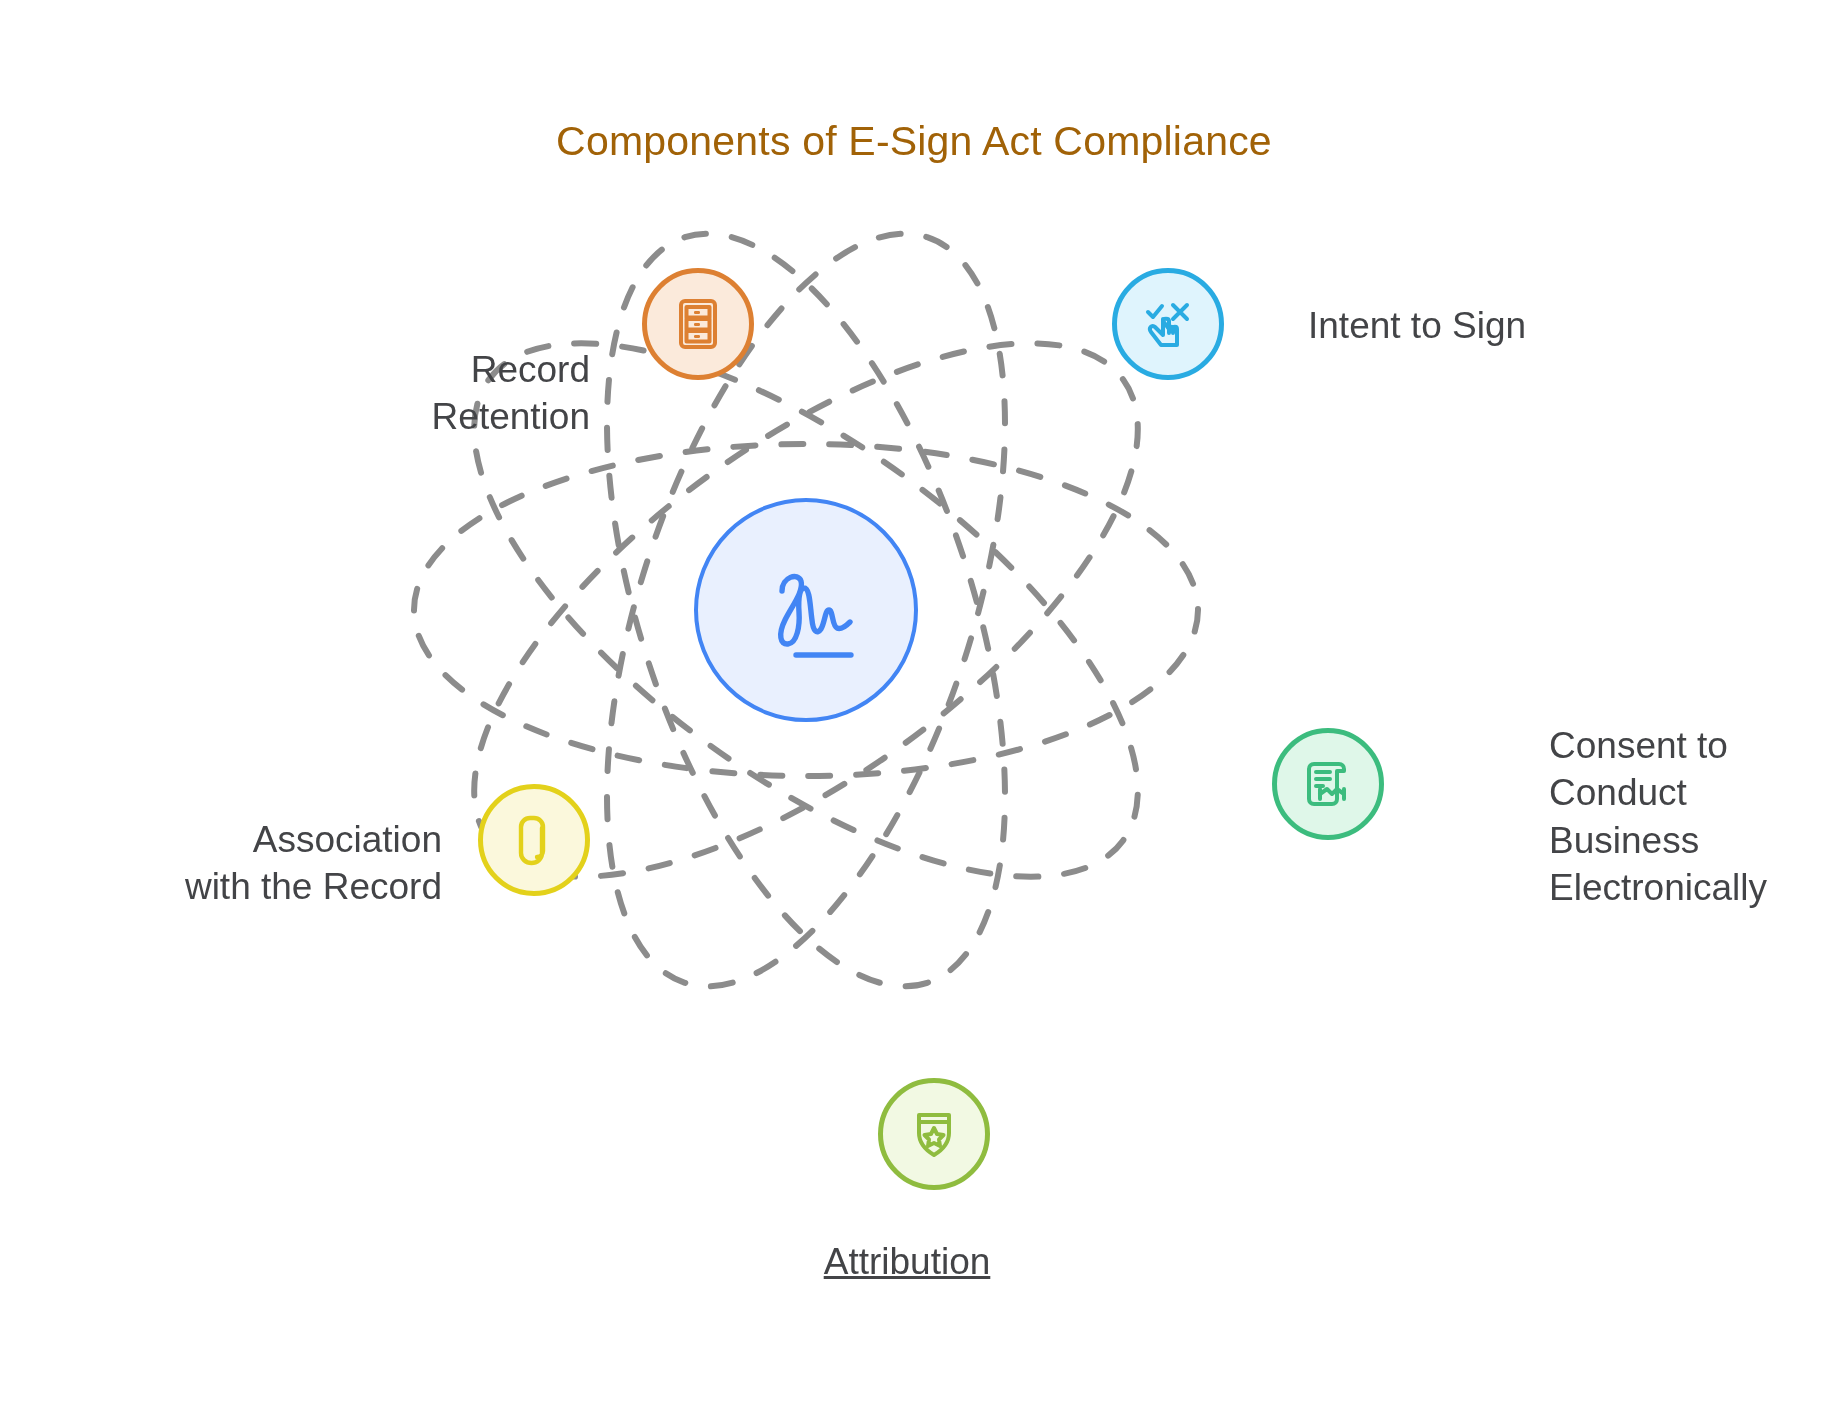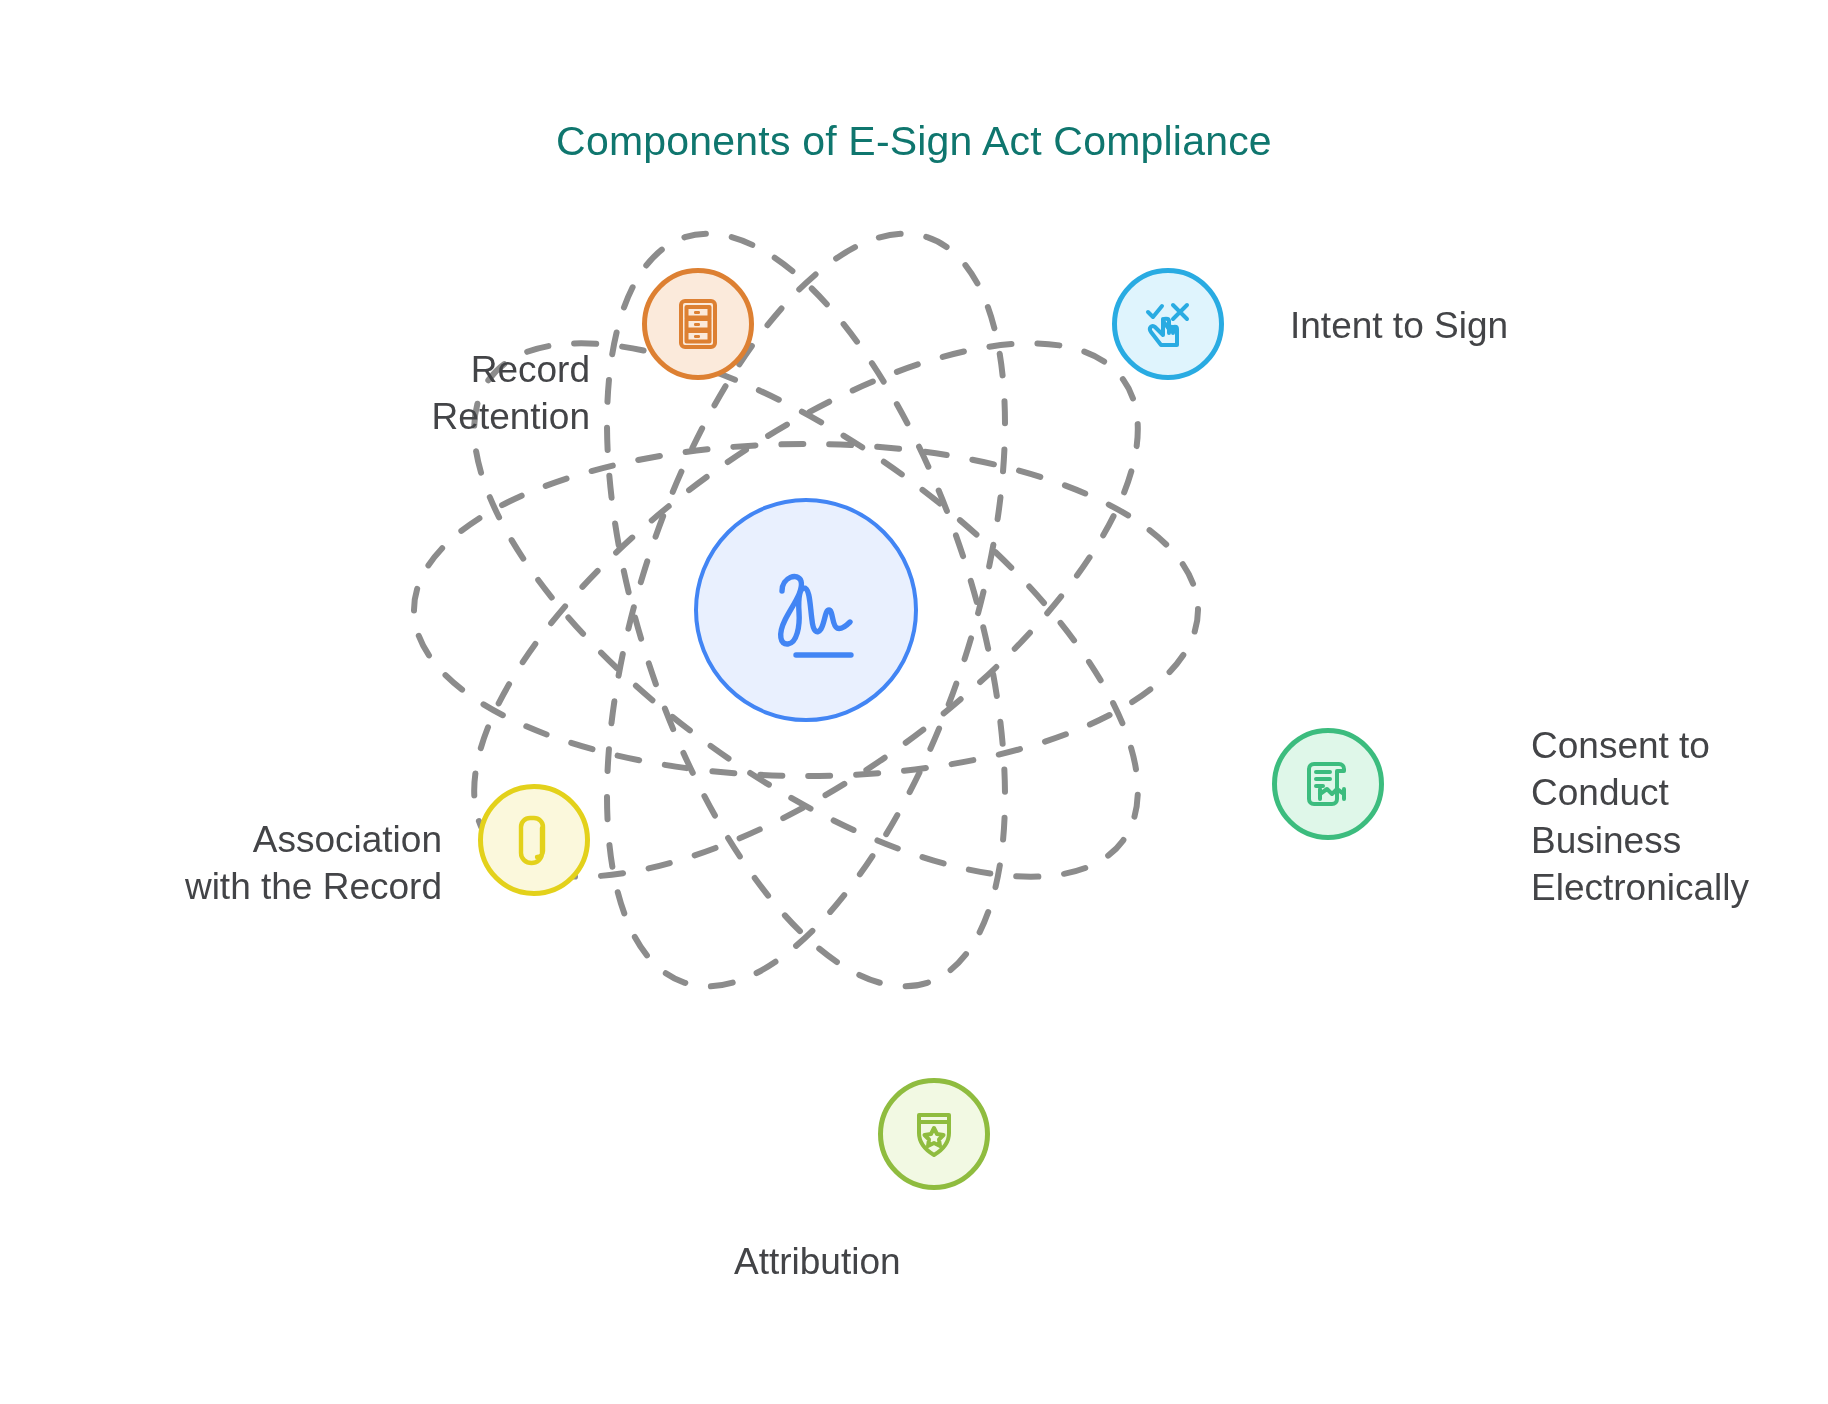--- a/index.html
+++ b/index.html
@@ -21,21 +21,21 @@
     height: 1404px;
   }
   .title {
     position: absolute;
     left: 0;
     top: 118px;
     width: 1828px;
     text-align: center;
     font-size: 41px;
     font-weight: 400;
-    color: #0f766e;
+    color: #a16207;
     letter-spacing: 0.2px;
   }
   svg.orbits {
     position: absolute;
     left: 0;
     top: 0;
     width: 1828px;
     height: 1404px;
     pointer-events: none;
   }
@@ -62,22 +62,22 @@
     border-style: solid;
   }
   .label {
     position: absolute;
     font-size: 37px;
     line-height: 1.28;
     color: #434447;
     white-space: pre-line;
   }
   .label-right { text-align: right; margin-top: 20px; }
-  .label-left  { text-align: left; }
-  .label-center{ text-align: left; }
+  .label-left  { text-align: left; margin-left: 18px; }
+  .label-center{ text-align: center; text-decoration: underline; }
 </style>
 </head>
 <body>
 
 <div id="canvas">
 
   <div class="title">Components of E-Sign Act Compliance</div>
 
   <svg class="orbits" viewBox="0 0 1828 1404" xmlns="http://www.w3.org/2000/svg">
     <g fill="none" stroke="#8c8c8c" stroke-width="6" stroke-linecap="round" stroke-dasharray="22 26">

